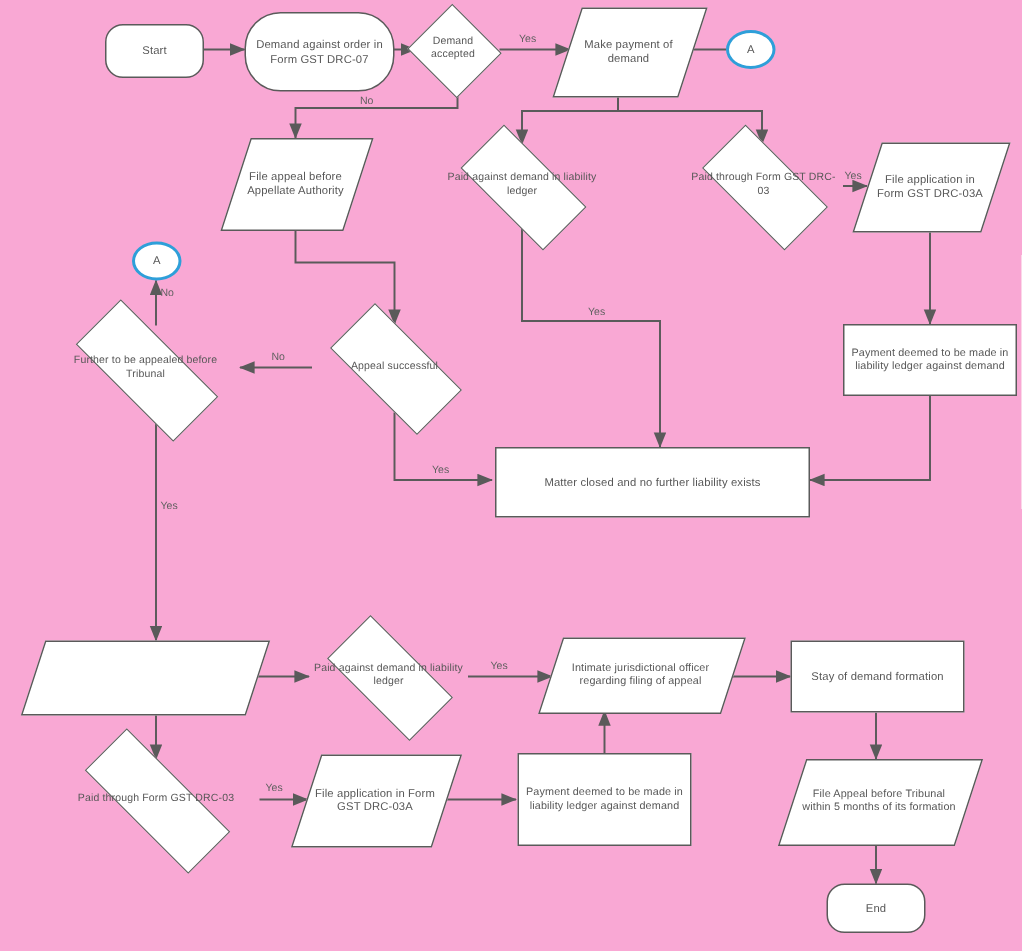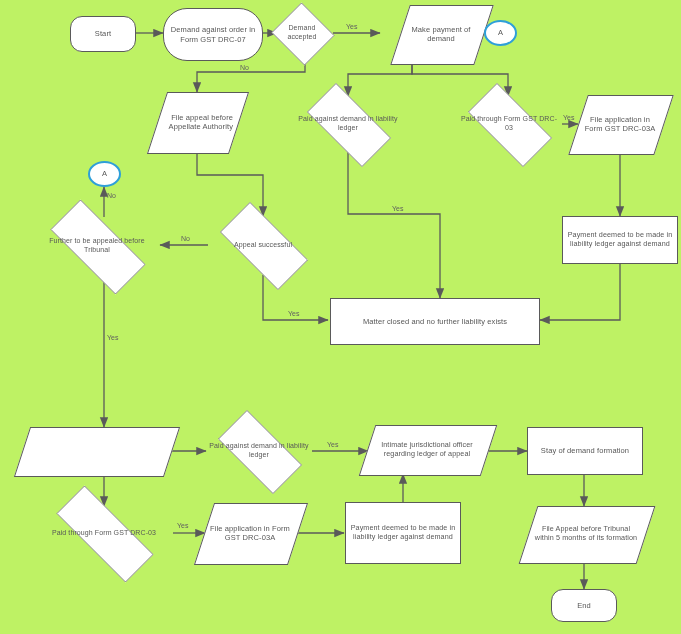--- a/index.html
+++ b/index.html
@@ -1,19 +1,19 @@
 <!DOCTYPE html>
 <html><head>
 <meta charset="utf-8">
 <style>
   html,body{margin:0;padding:0;background:#fbfbfa;}
   #canvas{
     position:relative;
     width:681px;height:634px;
-    background:#bef264;
+    background:#f9a8d4;
     font-family:"Liberation Sans", sans-serif;
     overflow:hidden;
   }
   #edges{position:absolute;left:0;top:0;width:681px;height:634px;}
   .node{
     position:absolute;
     box-sizing:border-box;
     display:flex;align-items:center;justify-content:center;
     text-align:center;
     color:#575757;
@@ -133,30 +133,30 @@
 
   <div class="node process" style="left:163px;top:8px;width:100px;height:53px;font-size:7.5px;border-radius:24px;">
     <span class="txt">Demand against order in Form GST DRC-07</span>
   </div>
 
   <div class="node decision" style="left:270px;top:4px;width:64px;height:58px;font-size:7px;">
     <span class="dia"></span>
     <span class="txt">Demand accepted</span>
   </div>
 
-  <div class="node data" style="left:400px;top:5px;width:82px;height:58px;font-size:7.5px;">
+  <div class="node data" style="left:378px;top:5px;width:82px;height:58px;font-size:7.5px;">
     <span class="par"></span>
     <span class="txt">Make payment of demand</span>
   </div>
 
   <div class="node connector" style="left:484px;top:20px;width:33px;height:26px;font-size:7.5px;">
     <span class="txt">A</span>
   </div>
 
-  <div class="node data" style="left:157px;top:92px;width:80px;height:60px;font-size:7.5px;text-align:right;">
+  <div class="node data" style="left:157px;top:92px;width:80px;height:60px;font-size:7.5px;">
     <span class="par"></span>
     <span class="txt">File appeal before Appellate Authority</span>
   </div>
 
   <div class="node decision" style="left:294px;top:96px;width:108px;height:56px;font-size:7px;">
     <span class="dia"></span>
     <span class="txt">Paid against demand in liability ledger</span>
   </div>
 
   <div class="node decision" style="left:455px;top:96px;width:108px;height:56px;font-size:7px;">
@@ -195,21 +195,21 @@
     <span class="par"></span>
   </div>
 
   <div class="node decision" style="left:205px;top:423px;width:108px;height:56px;font-size:7px;">
     <span class="dia"></span>
     <span class="txt">Paid against demand in liability ledger</span>
   </div>
 
   <div class="node data" style="left:367px;top:425px;width:120px;height:49px;font-size:7.2px;">
     <span class="par"></span>
-    <span class="txt">Intimate jurisdictional officer regarding ledger of appeal</span>
+    <span class="txt">Intimate jurisdictional officer regarding filing of appeal</span>
   </div>
 
   <div class="node process" style="left:527px;top:427px;width:116px;height:48px;font-size:7.5px;">
     <span class="txt">Stay of demand formation</span>
   </div>
 
   <div class="node decision" style="left:36px;top:506px;width:136px;height:54px;font-size:7px;">
     <span class="dia"></span>
     <span class="txt">Paid through Form GST DRC-03</span>
   </div>

